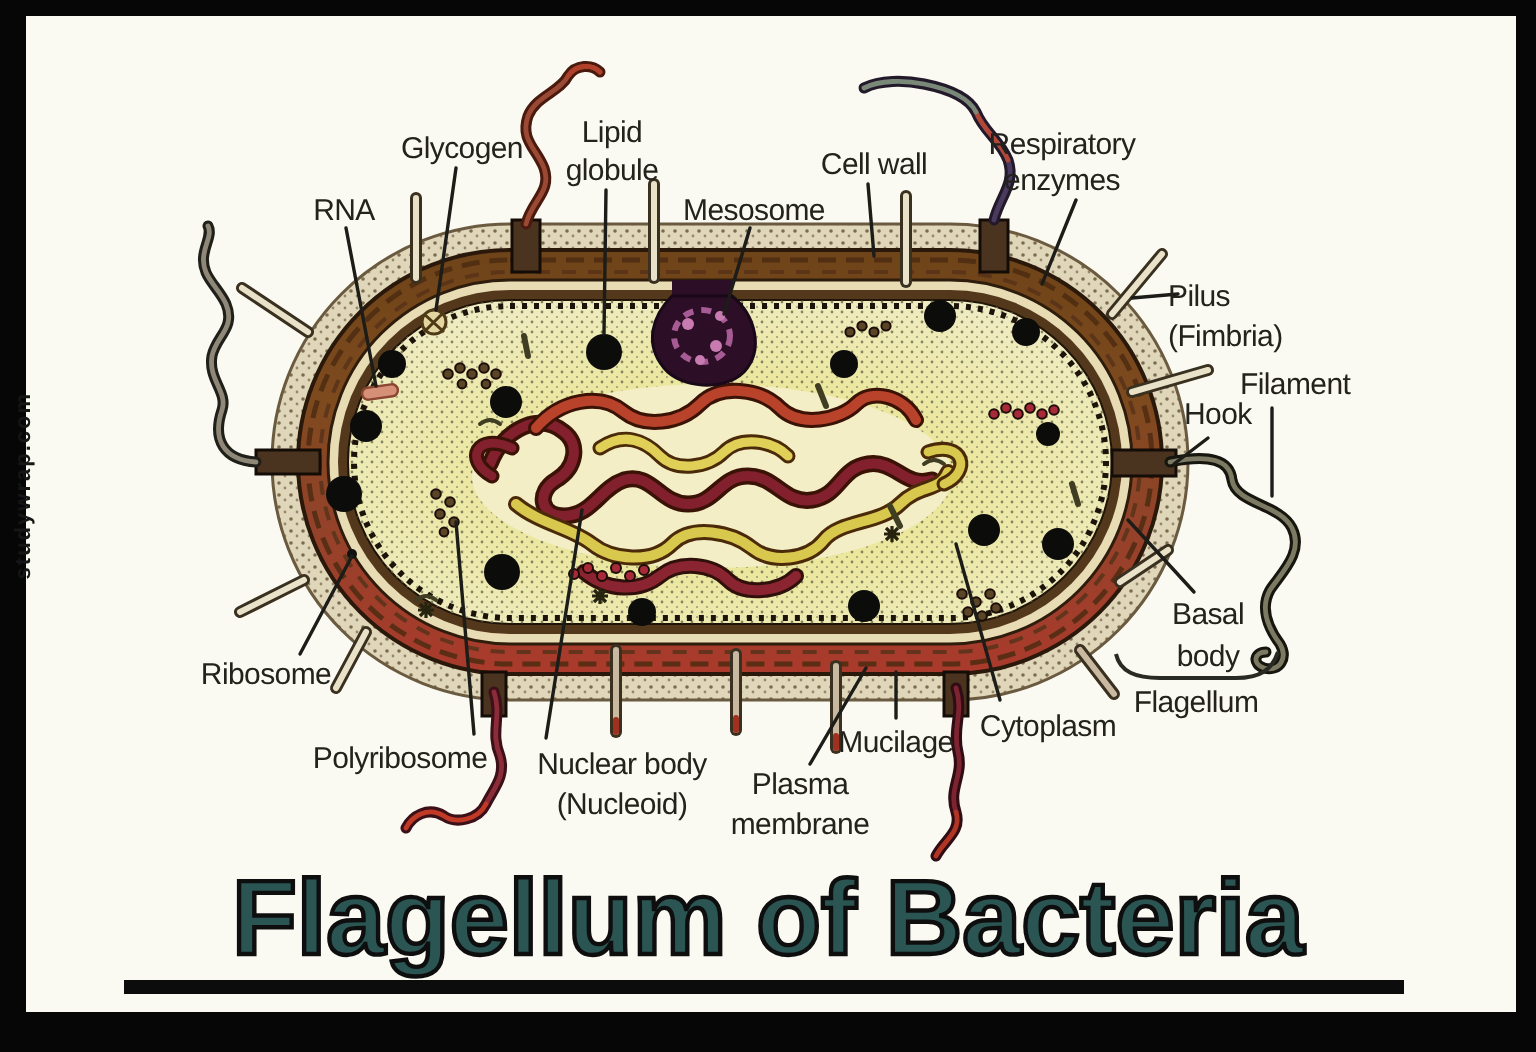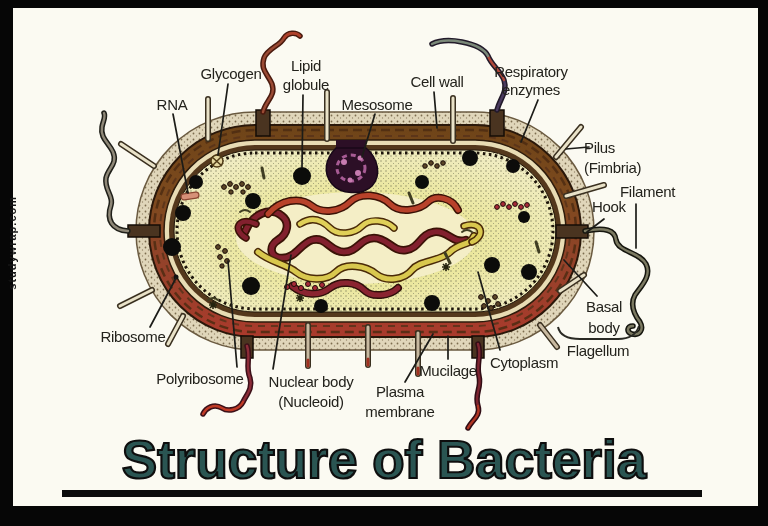--- a/index.html
+++ b/index.html
@@ -297,15 +297,15 @@
       <text class="lbl" x="311" y="387" text-anchor="middle">Nuclear body</text>
       <text class="lbl" x="311" y="407" text-anchor="middle">(Nucleoid)</text>
       <text class="lbl" x="400" y="397" text-anchor="middle">Plasma</text>
       <text class="lbl" x="400" y="417" text-anchor="middle">membrane</text>
       <text class="lbl" x="448" y="376" text-anchor="middle">Mucilage</text>
       <text class="lbl" x="524" y="368" text-anchor="middle">Cytoplasm</text>
     </g>
   </svg>
 
   <div class="watermark">studywrap.com</div>
-  <div class="title">Structure of Bacteria</div>
+  <div class="title">Flagellum of Bacteria</div>
   <div class="title-underline"></div>
 </div>
 
 </body></html>

